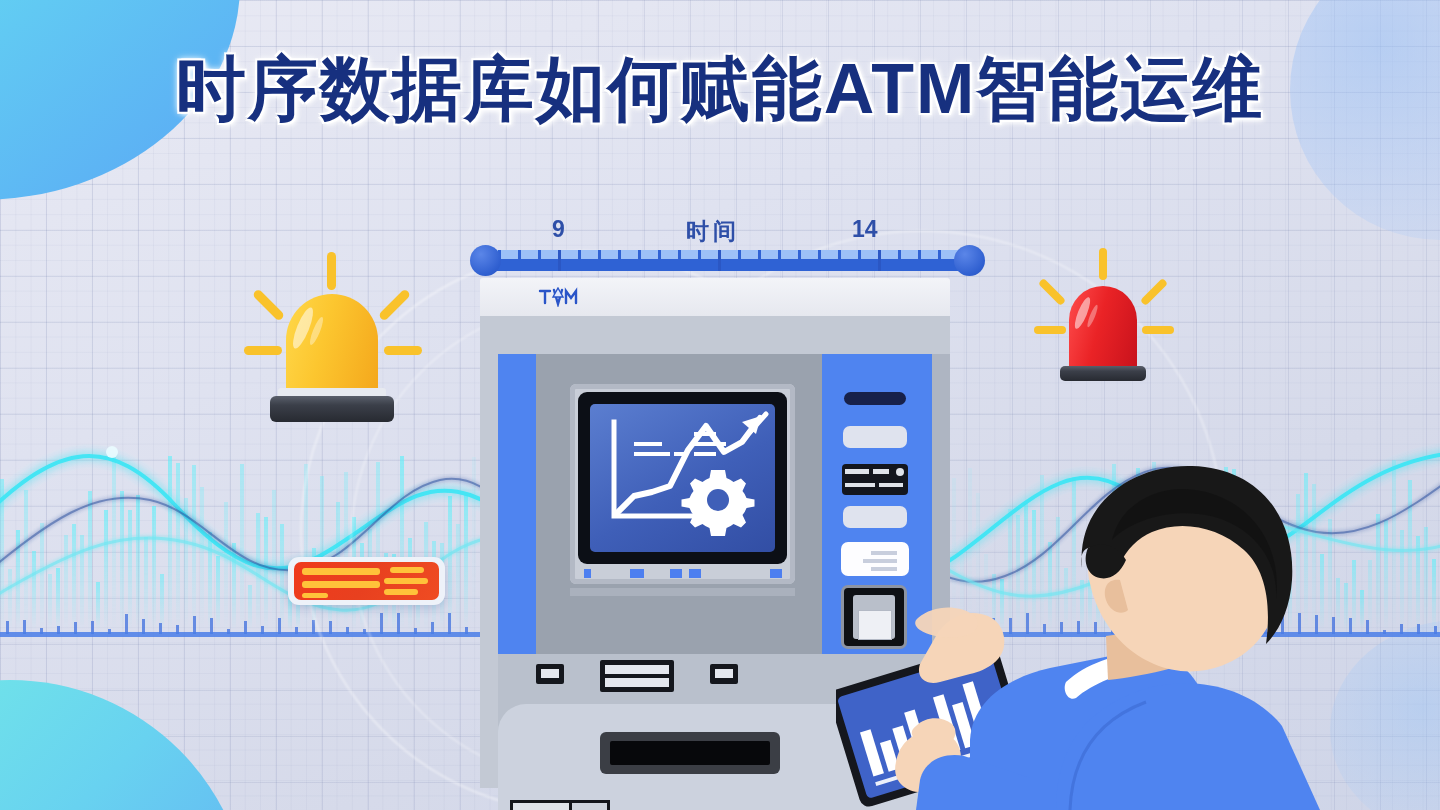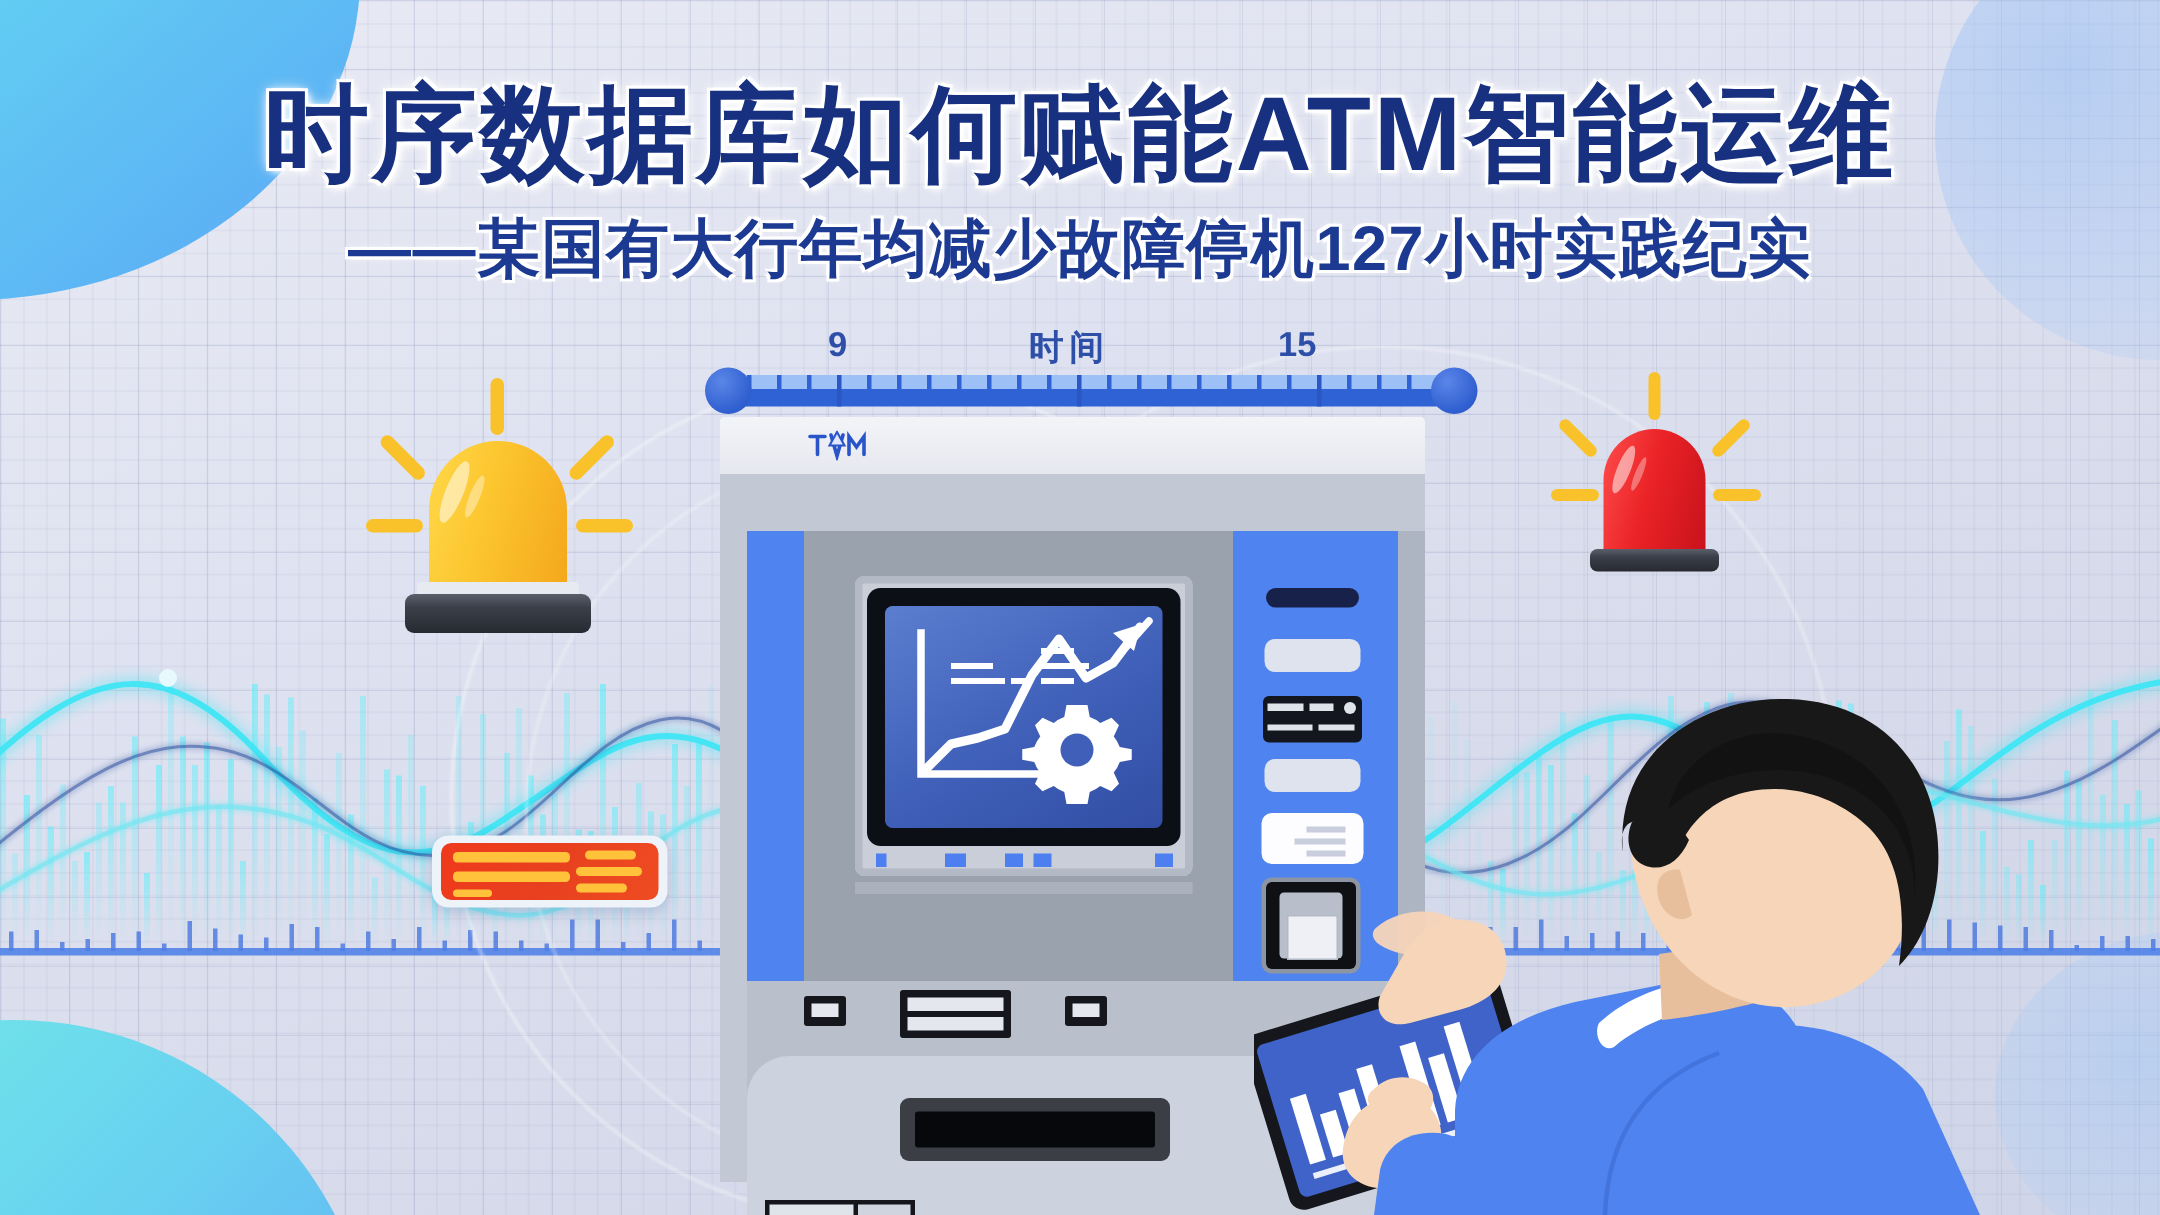--- a/index.html
+++ b/index.html
@@ -602,28 +602,27 @@
       <span class="tick" style="left: 1434px; height: 8px;"></span>
     </div>
   <div class="baseline"></div>
 
   <div class="streak" style="left:300px; top:250px; width:560px; height:560px; border-color: rgba(255,255,255,0.45);"></div>
   <div class="streak" style="left:350px; top:300px; width:480px; height:480px; border-color: rgba(255,255,255,0.35);"></div>
   <div class="streak" style="left:620px; top:230px; width:600px; height:600px; border-color: rgba(255,255,255,0.40);"></div>
 
   <div class="title-wrap">
     <div class="title-main">时序数据库如何赋能ATM智能运维</div>
-    <div class="title-sub">——某国有大行年均减少故障停机127小时实践纪实</div>
   </div>
 
   <div class="ruler-zone">
     <div class="ruler-labels">
       <span class="lbl-10">9</span>
       <span class="lbl-mid">时间</span>
-      <span class="lbl-15">15</span>
+      <span class="lbl-15">14</span>
     </div>
     <div class="ruler-bar" id="rulerbar">
         <span class="t" style="left: 20px;"></span>
         <span class="t" style="left: 40px;"></span>
         <span class="t" style="left: 60px;"></span>
         <span class="t big" style="left: 80px;"></span>
         <span class="t" style="left: 100px;"></span>
         <span class="t" style="left: 120px;"></span>
         <span class="t" style="left: 140px;"></span>
         <span class="t" style="left: 160px;"></span>

